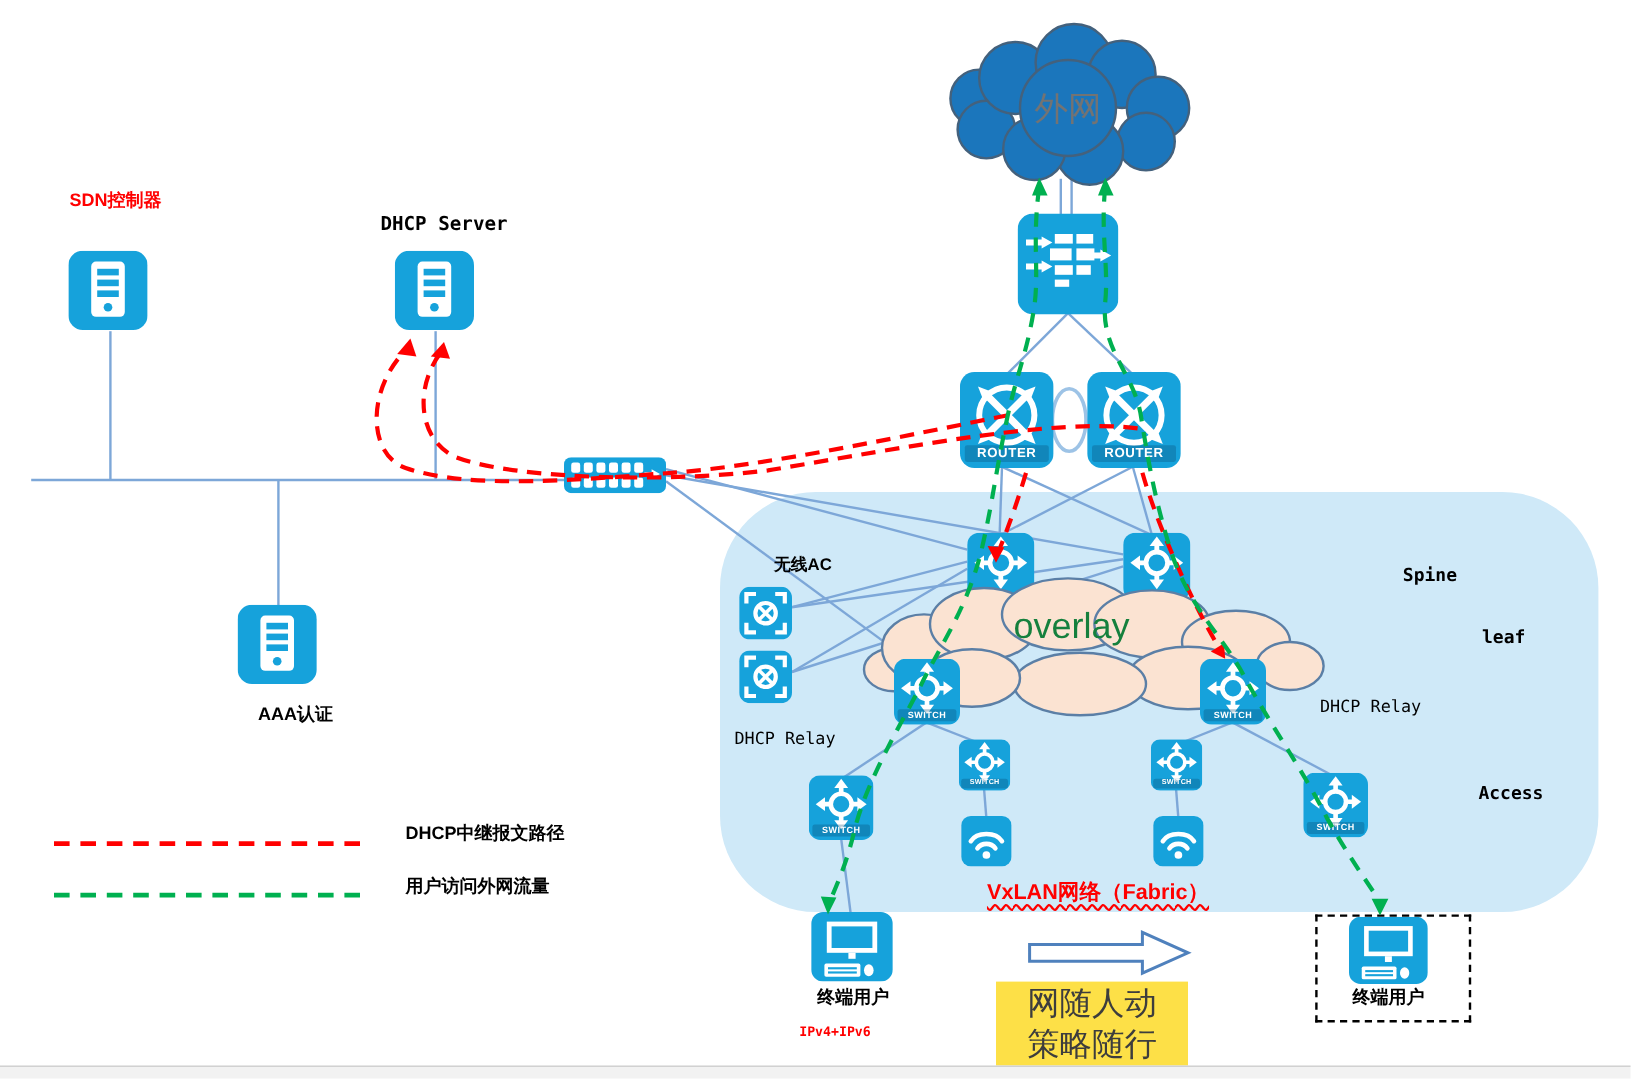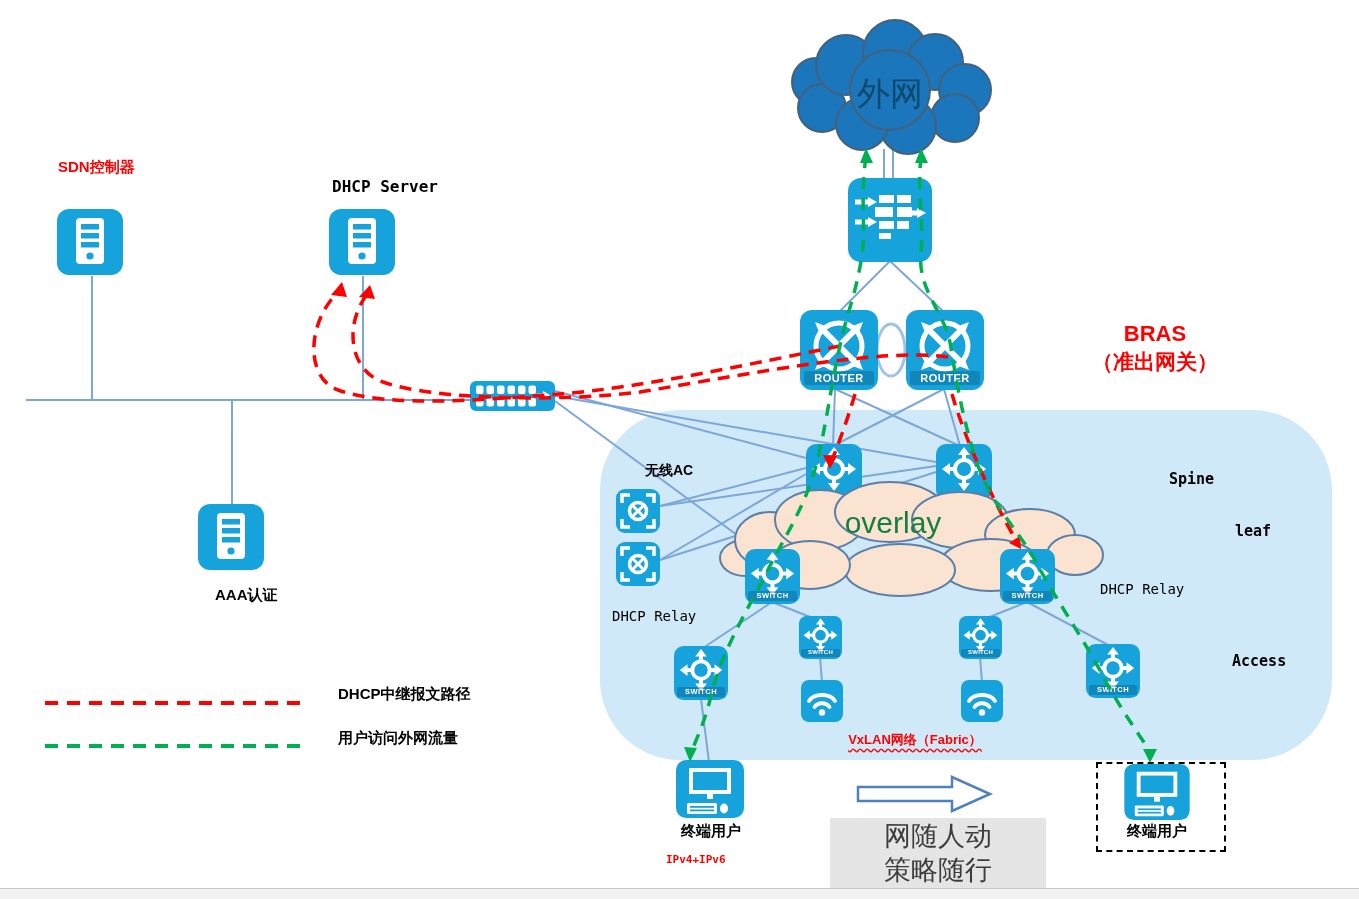--- a/index.html
+++ b/index.html
@@ -16,25 +16,25 @@
   .switch-band-sm{font-size:6px;letter-spacing:.2px;bottom:2px;}
   .lbl{position:absolute;z-index:7;color:#000;white-space:nowrap;}
   .red{color:#ff0000;}
   .bold{font-weight:700;}
   .mono{font-family:"DejaVu Sans Mono","Liberation Mono",monospace;}
   .fabric{position:absolute;left:600px;top:410px;width:732px;height:350px;
           background:#cfe9f8;border-radius:80px;z-index:1;}
   .cloud-text{position:absolute;z-index:7;text-align:center;}
   .dashedbox{position:absolute;left:1096px;top:762px;width:126px;height:86px;
              border:2px dashed #000;z-index:5;}
-  .policybox{position:absolute;left:830px;top:818px;width:216px;height:70px;background:#e5e5e5;
+  .policybox{position:absolute;left:830px;top:818px;width:160px;height:70px;background:#fde047;
              z-index:7;display:flex;flex-direction:column;justify-content:center;align-items:center;
              font-size:27px;line-height:34px;color:#3d3d3d;}
   .vxlan{position:absolute;left:790px;top:731px;width:250px;text-align:center;z-index:7;
-         color:#ff0000;font-weight:700;font-size:13px;
+         color:#ff0000;font-weight:700;font-size:18px;
          text-decoration:underline wavy #ff0000;text-underline-offset:4px;}
   .bottomstrip{position:absolute;left:0;top:888px;width:1359px;height:11px;background:#f2f2f2;
                border-top:1px solid #c9c9c9;z-index:8;}
 </style>
 </head>
 <body>
 
 <div id="stage">
 
   <svg width="0" height="0" style="position:absolute">
@@ -178,21 +178,21 @@
       <circle cx="846" cy="65" r="30"></circle>
         <circle cx="895" cy="52" r="32"></circle>
       <circle cx="935" cy="62" r="28"></circle>
         <circle cx="965" cy="90" r="26"></circle>
       <circle cx="955" cy="118" r="24"></circle>
         <circle cx="908" cy="126" r="28"></circle>
       <circle cx="862" cy="124" r="26"></circle>
         <circle cx="890" cy="90" r="40"></circle>
     </g>
   </svg>
-  <div class="cloud-text" style="left:820px;top:72px;width:140px;font-size:33px;color:#0c4a6e;">外网</div>
+  <div class="cloud-text" style="left:820px;top:72px;width:140px;font-size:28px;color:#737373;">外网</div>
 
   <div class="node" style="left:57px;top:209px;width:66px;height:66px">
     <svg viewBox="0 0 66 66">
         <use href="#sym-server"></use>
       </svg>
   </div>
   <div class="node" style="left:329px;top:209px;width:66px;height:66px">
     <svg viewBox="0 0 66 66">
         <use href="#sym-server"></use>
       </svg>
@@ -347,28 +347,24 @@
     <g fill="#00b050">
       <polygon points="866,148 860,163 873,163"></polygon>
       <polygon points="921,148 915,163 928,163"></polygon>
       <polygon points="690,762 684,747 697,748"></polygon>
       <polygon points="1150,763 1143,749 1157,749"></polygon>
     </g>
     <polygon points="858,787 952,787 952,777 990,794 952,811 952,801 858,801" fill="#ffffff" stroke="#4f81bd" stroke-width="2.5"></polygon>
   </svg>
 
   <div class="lbl red bold" style="left:58px;top:158px;font-size:15px">SDN控制器</div>
-  <div class="lbl bold mono" style="left:332px;top:177px;font-size:16px">DHCP Server</div>
+  <div class="lbl bold mono" style="left:317px;top:177px;font-size:16px">DHCP Server</div>
   <div class="lbl bold" style="left:215px;top:586px;font-size:15px">AAA认证</div>
   <div class="lbl bold" style="left:645px;top:462px;font-size:14px">无线AC</div>
 
-  <div class="lbl red bold" style="left:1040px;top:320px;width:230px;text-align:center;font-size:22px;line-height:28px">
-    <div>BRAS</div>
-    <div style="font-size:21px">（准出网关）</div>
-  </div>
 
   <div class="lbl bold mono" style="left:1169px;top:470px;font-size:15px">Spine</div>
   <div class="lbl bold mono" style="left:1235px;top:522px;font-size:15px">leaf</div>
   <div class="lbl mono" style="left:1100px;top:581px;font-size:14px">DHCP Relay</div>
   <div class="lbl mono" style="left:612px;top:608px;font-size:14px">DHCP Relay</div>
   <div class="lbl bold mono" style="left:1232px;top:652px;font-size:15px">Access</div>
 
   <div class="vxlan">VxLAN网络（Fabric）</div>
 
   <div class="lbl bold" style="left:666px;top:822px;width:90px;text-align:center;font-size:15px">终端用户</div>

